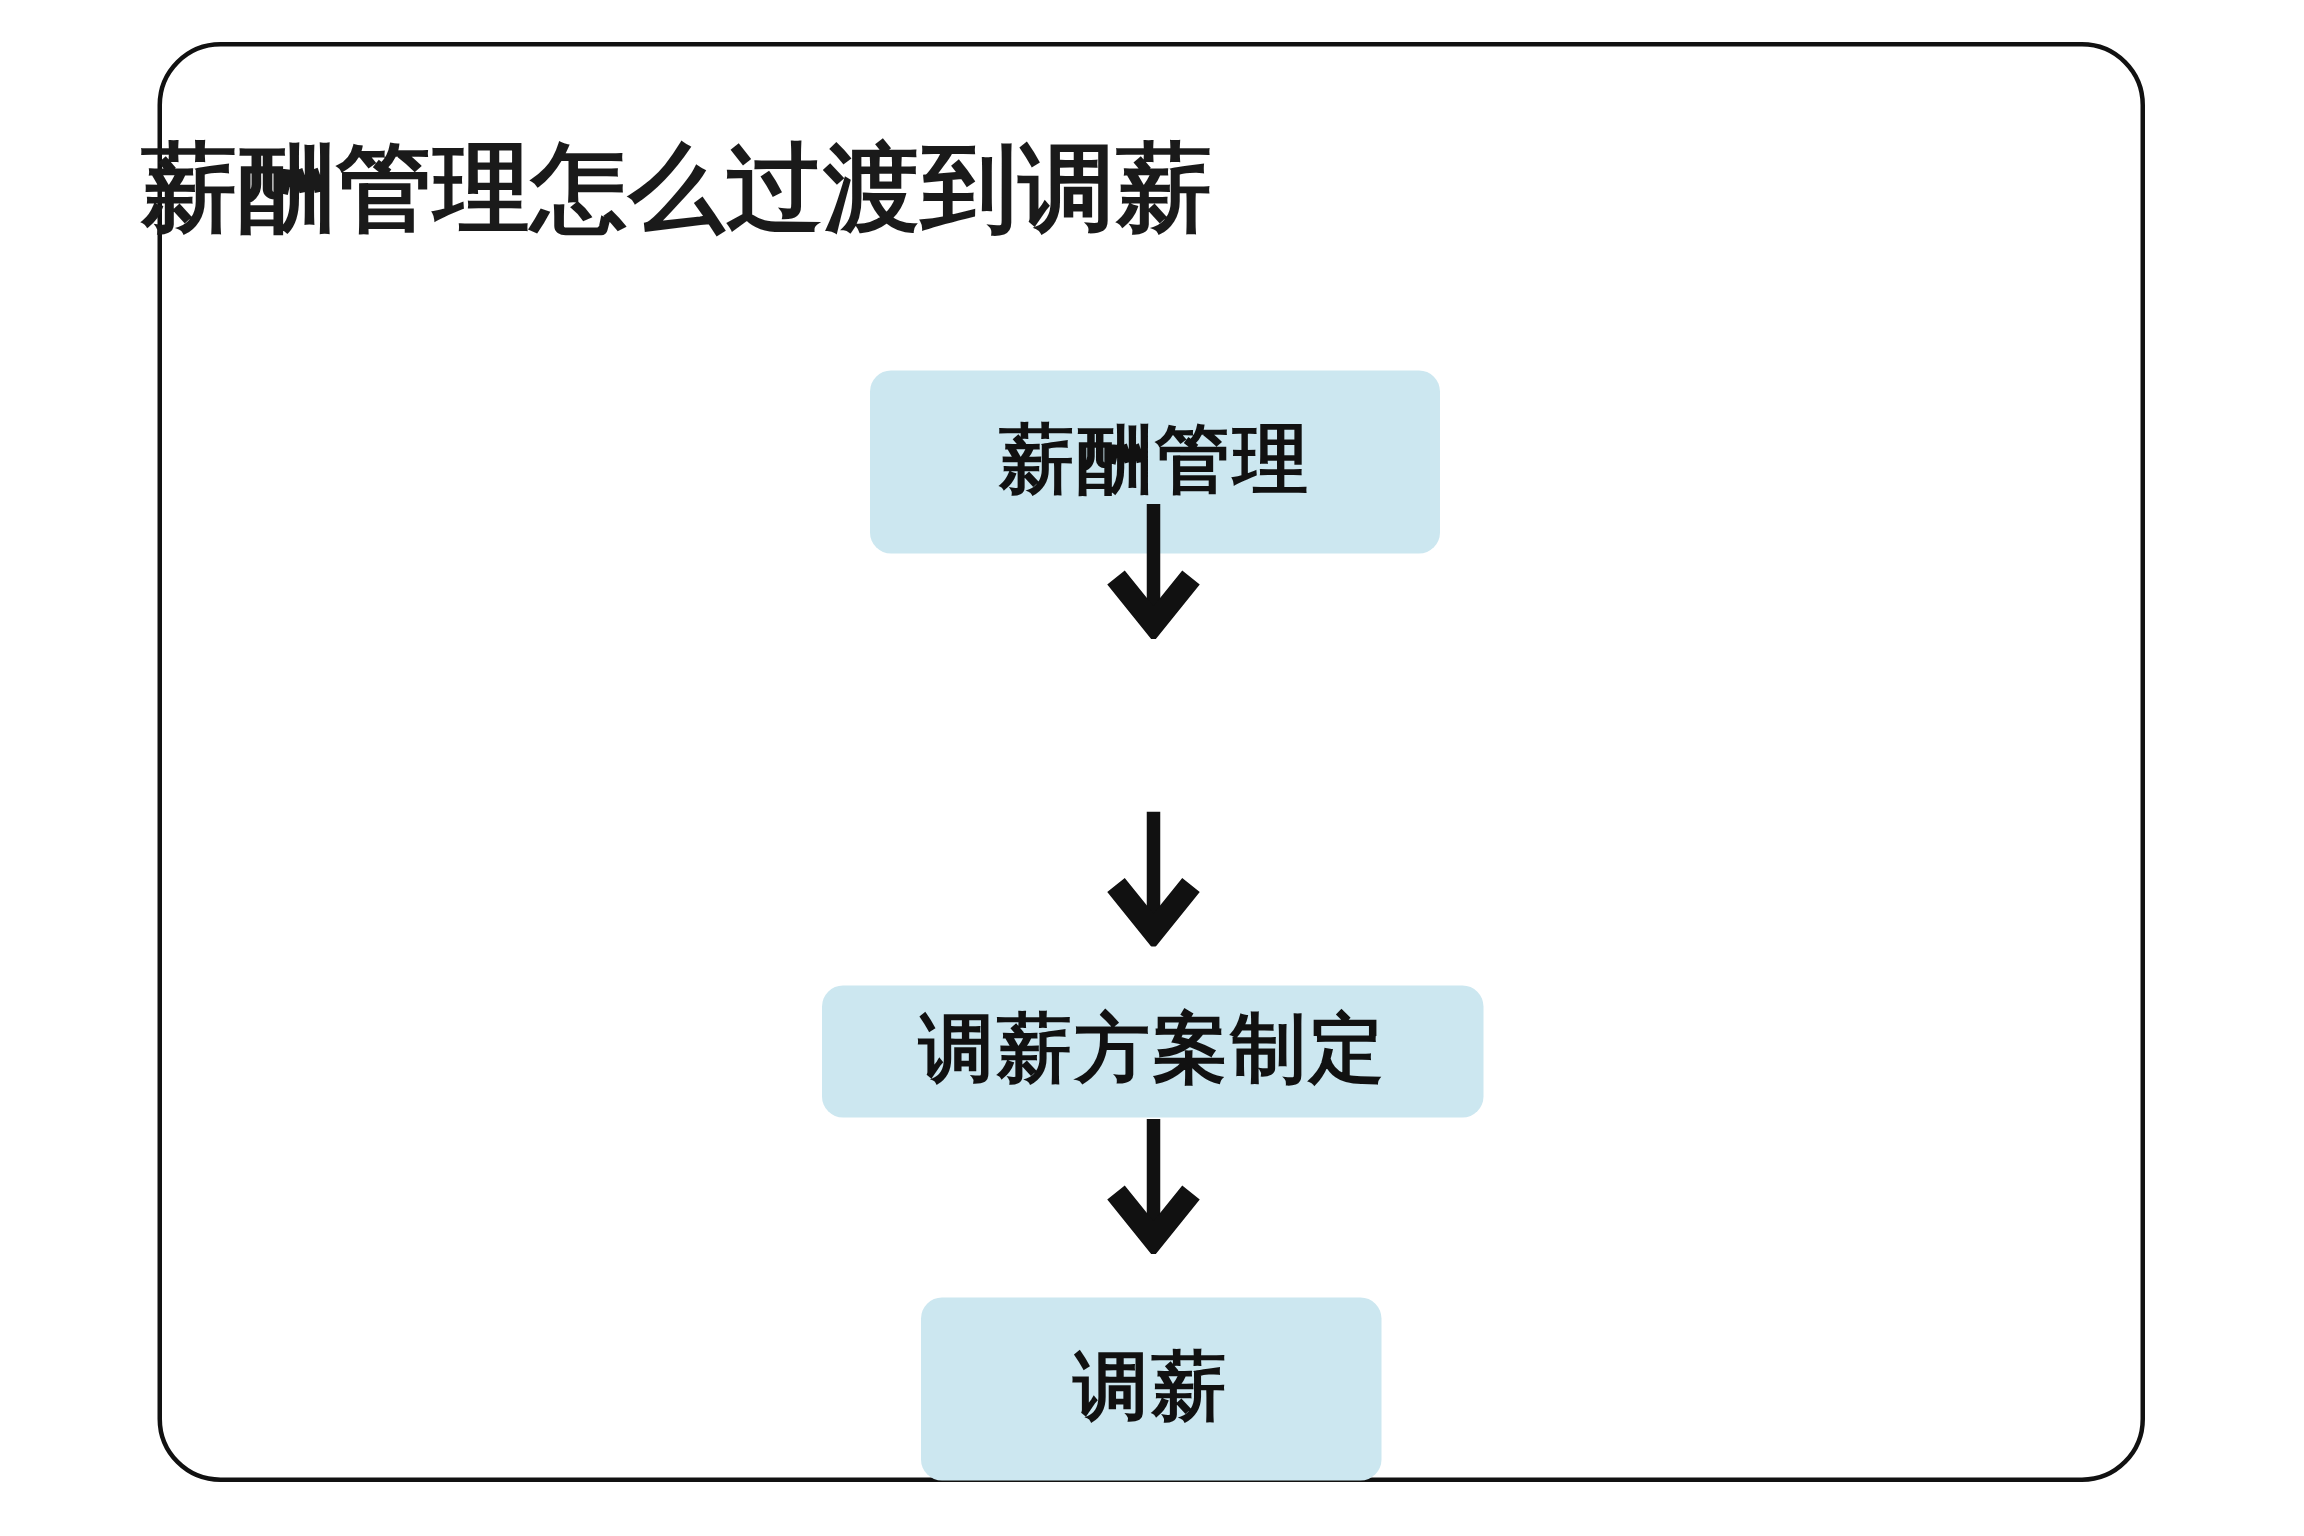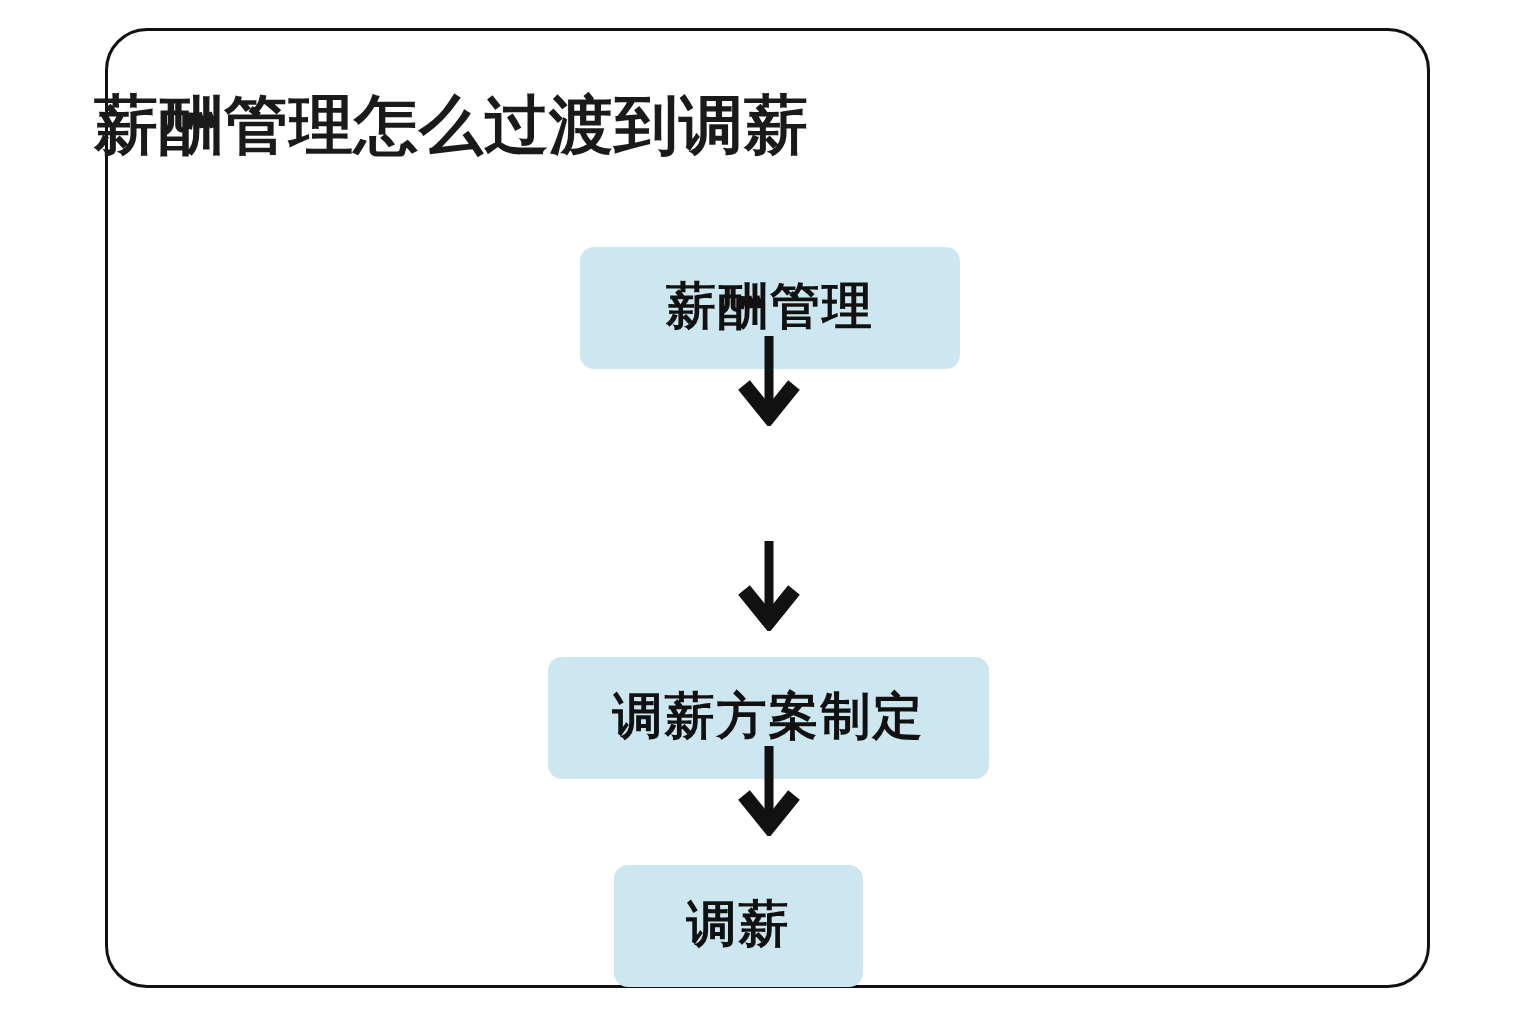--- a/index.html
+++ b/index.html
@@ -67,22 +67,22 @@
   }
 
   .node-label {
     display: block;
     line-height: 1;
     transform: translateY(-2px);
   }
 
   #node-0 { left: 580px; top: 215px; width: 380px; height: 122px; }
   #node-1 { left: 580px; top: 420px; width: 380px; height: 122px; }
-  #node-2 { left: 548px; top: 625px; width: 441px; height: 122px; text-align: center; }
-  #node-3 { left: 614px; top: 833px; width: 249px; height: 122px; }
+  #node-2 { left: 548px; top: 625px; width: 441px; height: 88px; text-align: center; }
+  #node-3 { left: 614px; top: 833px; width: 307px; height: 122px; }
 
   
   .arrow {
     position: absolute;
     width: 64px;
     height: 90px;
     left: 737px;
   }
   #arrow-0 { top: 336px; }
   #arrow-1 { top: 541px; }

